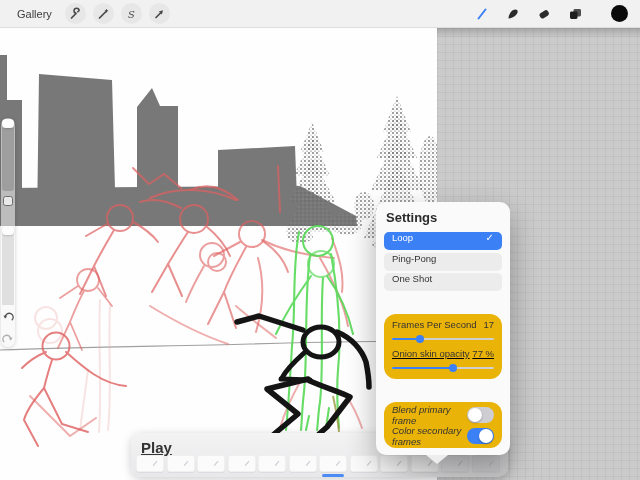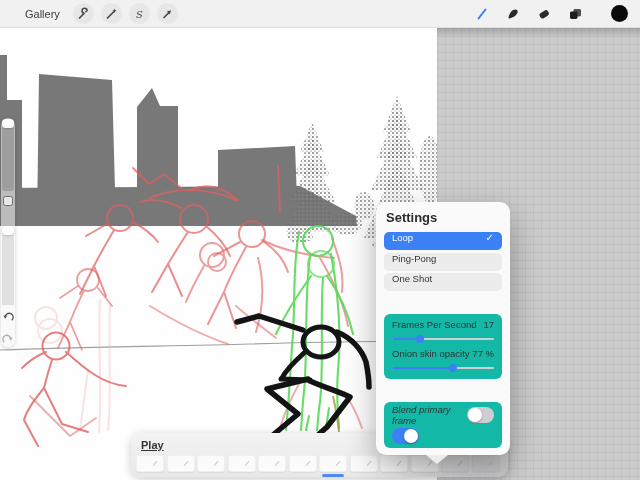--- a/index.html
+++ b/index.html
@@ -14,21 +14,21 @@
     background-color:#cbcbcb;
     background-image:linear-gradient(rgba(0,0,0,.045) 1px,transparent 1px),
                      linear-gradient(90deg,rgba(0,0,0,.045) 1px,transparent 1px);
     background-size:8px 8px;}
   .grid-shade{position:absolute;left:0;top:0;width:100%;height:10px;
     background:linear-gradient(rgba(0,0,0,.18),rgba(0,0,0,0));}
 
   
   .toolbar{position:absolute;left:0;top:0;width:640px;height:28px;background:#f1f1f2;
     border-bottom:1px solid rgba(0,0,0,.08);z-index:6;display:flex;align-items:center;}
-  .tb-left{display:flex;align-items:center;gap:7px;padding-left:25px;}
+  .tb-left{display:flex;align-items:center;gap:7px;padding-left:17px;}
   .gallery{font-size:11px;color:#3c3c3c;margin-right:6px;}
   .tool-chip{width:21px;height:21px;border-radius:50%;background:#e7e7e8;
     display:flex;align-items:center;justify-content:center;}
   .tb-right{margin-left:auto;display:flex;align-items:center;gap:13px;padding-right:12px;}
   .tb-right .slot{width:18px;height:18px;display:flex;align-items:center;justify-content:center;}
   .color-dot{width:17px;height:17px;border-radius:50%;background:#0a0a0a;margin-left:14px;}
 
   
   .side-strip{position:absolute;left:1px;top:118px;width:14px;height:229px;z-index:3;
     background:rgba(244,244,244,.55);border-radius:7px;box-shadow:0 1px 4px rgba(0,0,0,.18);}
@@ -41,21 +41,21 @@
     border-radius:2.5px;background:rgba(255,255,255,.65);}
   .undo,.redo{position:absolute;left:1px;width:12px;height:12px;}
   .undo{top:194px;} .redo{top:216px;opacity:.45;}
 
   
   .timeline{position:absolute;left:131px;top:433px;width:377px;height:44px;z-index:4;
     background:linear-gradient(#f3f3f4,#e8e8ea);border-radius:10px;
     box-shadow:0 2px 10px rgba(0,0,0,.20);}
   .bar-shade{position:absolute;right:0;top:0;width:115px;height:100%;border-radius:0 10px 10px 0;
     background:linear-gradient(90deg,rgba(0,0,0,0),rgba(0,0,0,.10) 45%,rgba(0,0,0,.14));pointer-events:none;}
-  .play-btn{position:absolute;left:10px;top:6px;font-size:11px;font-weight:600;color:#333;text-decoration:underline;}
+  .play-btn{position:absolute;left:10px;top:6px;font-size:15px;font-weight:600;color:#333;text-decoration:underline;}
   .bar-actions{position:absolute;right:10px;top:6px;display:flex;gap:15px;font-size:10.5px;color:#2e2e2e;}
   .frame-strip{position:absolute;left:5px;top:22px;display:flex;gap:2.5px;}
   .thumb{position:relative;width:28px;height:17px;border-radius:3px;background:#fbfbfc;
     box-shadow:inset 0 0 0 1px rgba(0,0,0,.045),0 1px 1px rgba(0,0,0,.06);}
   .thumb .scrib{position:absolute;right:4px;bottom:4px;width:6px;height:6px;
     border-left:1px solid rgba(110,110,135,.35);transform:rotate(40deg);}
   .thumb.dim{opacity:.78;background:#e9e9ec;}
   .thumb.dim2{opacity:.55;background:#e2e2e6;}
   .frame-underline{position:absolute;left:3px;bottom:-4.5px;width:22px;height:2.5px;border-radius:2px;background:#4b8bf5;}
 
@@ -63,23 +63,23 @@
   .popover{position:absolute;left:376px;top:202px;width:134px;z-index:5;background:#fafafa;
     border-radius:10px;box-shadow:0 12px 30px rgba(0,0,0,.32);padding:7px 8px 7px 8px;}
   .popover .tail{position:absolute;left:50px;top:100%;width:22px;height:9px;background:#ededed;
     clip-path:polygon(0 0,100% 0,50% 100%);}
   .pp-title{font-size:13px;font-weight:bold;color:#2b2b2b;margin:1px 0 7px 2px;}
   .pp-mode{height:18px;border-radius:5px;background:#ececec;color:#333;font-size:9.5px;
     display:flex;justify-content:space-between;padding:0 8px;margin-bottom:2.5px;}
   .pp-mode .check{display:none;color:#fff;font-size:10px;}
   .pp-mode.selected{background:#3c80f6;color:#fff;}
   .pp-mode.selected .check{display:block;}
-  .pp-card{background:#14b8a6;border-radius:6px;margin-top:23px;padding:5px 8px 7px 8px;}
+  .pp-card{background:#eab308;border-radius:12px;margin-top:23px;padding:5px 8px 7px 8px;}
   .pp-srow{margin-bottom:5px;}
-  .pp-srow:last-child{margin-bottom:0;}
+  .pp-srow:last-child{margin-bottom:0;text-decoration:underline;}
   .pp-lab{display:flex;justify-content:space-between;font-size:9.5px;color:#333;margin-bottom:5px;}
   .pp-slider{position:relative;height:8px;}
   .pp-slider .track{position:absolute;left:0;right:0;top:3px;height:2px;border-radius:1px;background:#cfcfcf;}
   .pp-slider .fill{position:absolute;left:0;top:3px;height:2px;border-radius:1px;background:#3c80f6;}
   .pp-slider .knob{position:absolute;top:0;width:8px;height:8px;border-radius:50%;background:#3c80f6;}
   .pp-trow{height:21px;display:flex;align-items:center;justify-content:space-between;font-size:9.5px;color:#333;}
   .pp-toggle{position:relative;width:27px;height:16px;border-radius:8px;background:#cdcdd2;flex:none;}
   .pp-toggle .tknob{position:absolute;left:1px;top:1px;width:14px;height:14px;border-radius:50%;
     background:#fff;box-shadow:0 1px 2px rgba(0,0,0,.3);}
   .pp-toggle.on{background:#3c80f6;}
@@ -381,20 +381,21 @@
     </div>
 
     <div class="pp-card" style="padding:2px 8px;font-style:italic;">
       <div class="pp-trow">
         <span>Blend primary frame</span>
         <span class="pp-toggle">
             <span class="tknob"></span>
           </span>
       </div>
       <div class="pp-trow">
+        <span>Color secondary frames</span>
         <span class="pp-toggle on">
             <span class="tknob"></span>
           </span>
       </div>
     </div>
 
     <div class="tail"></div>
   </div>
 
 </div>

